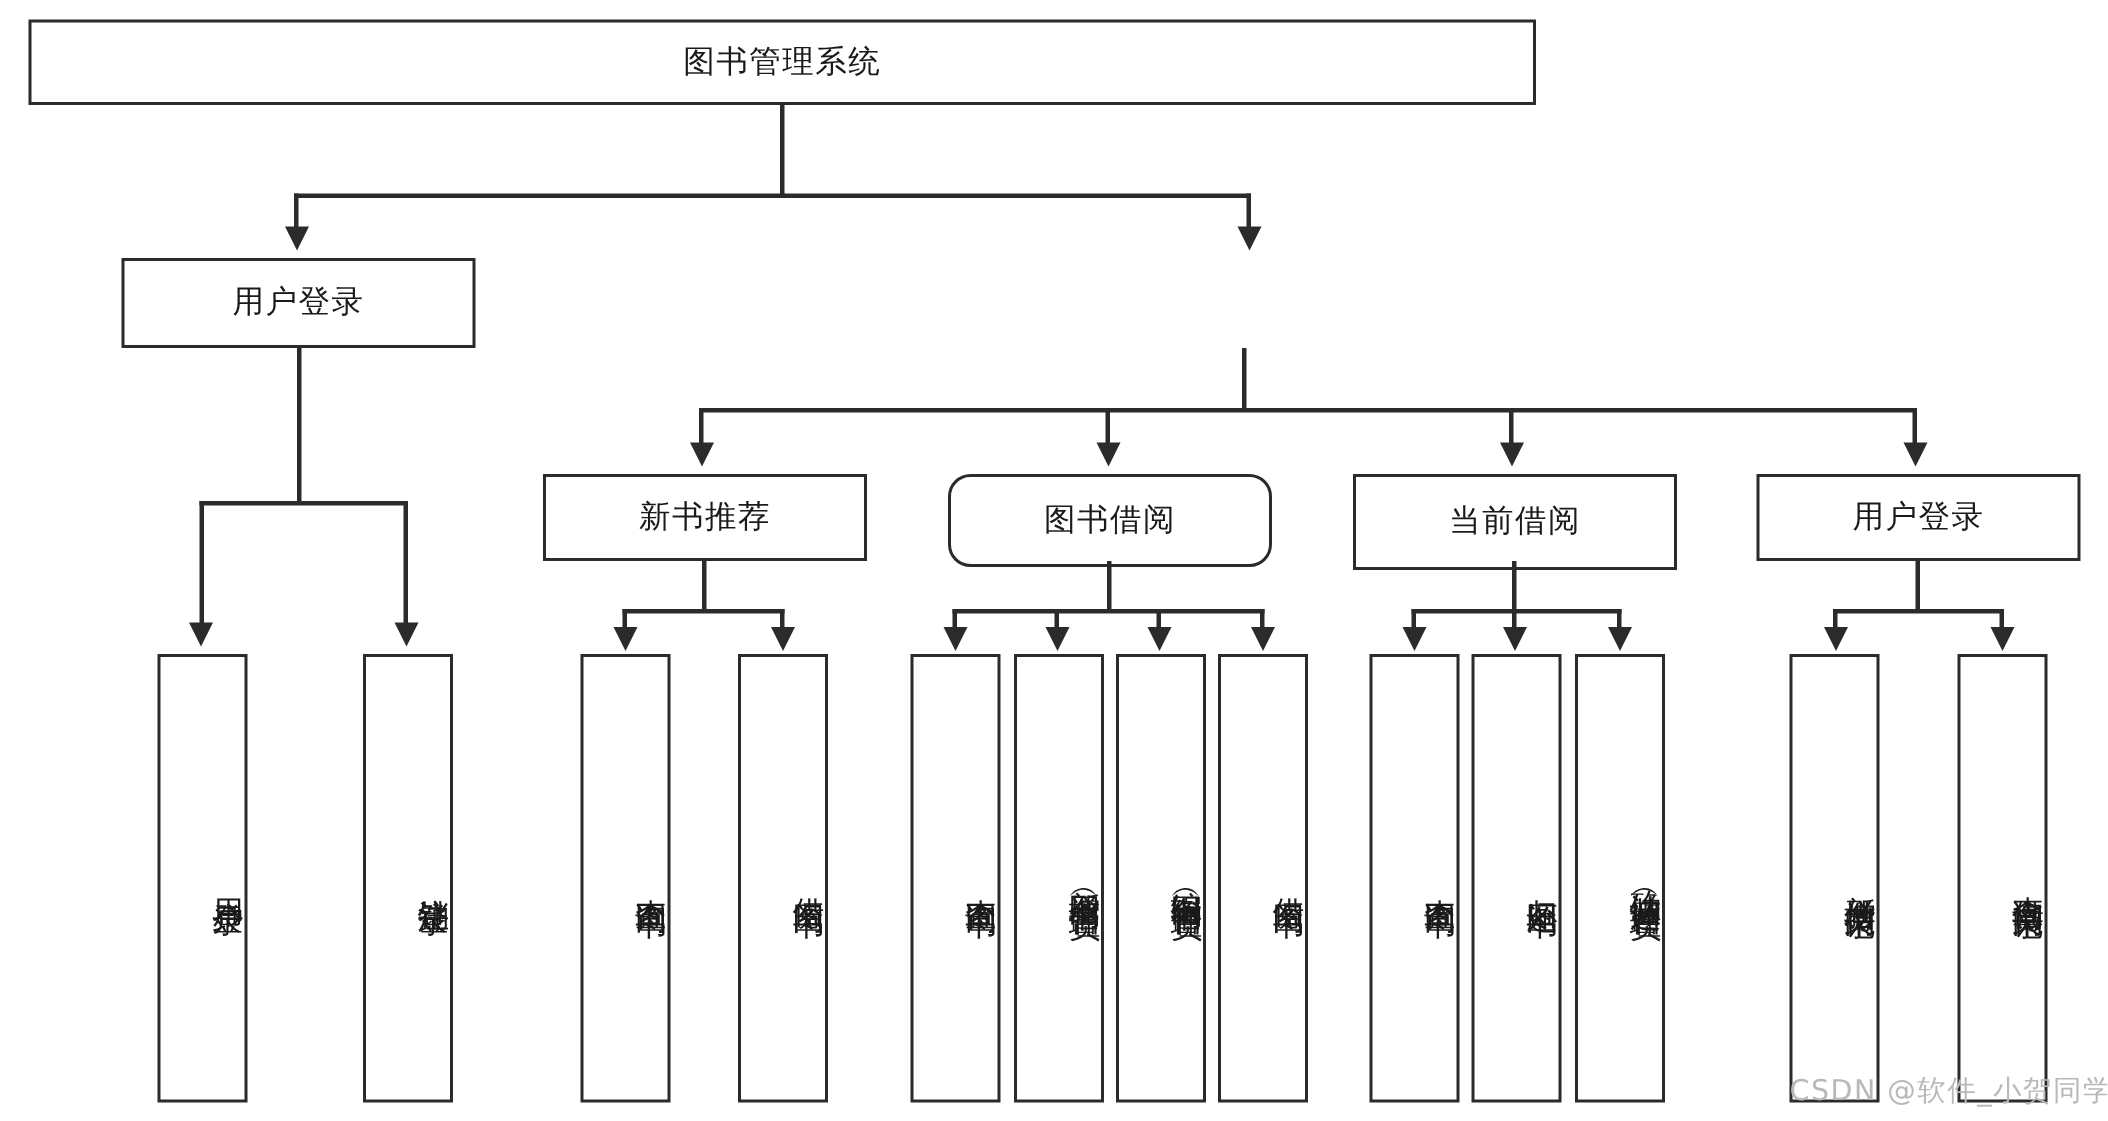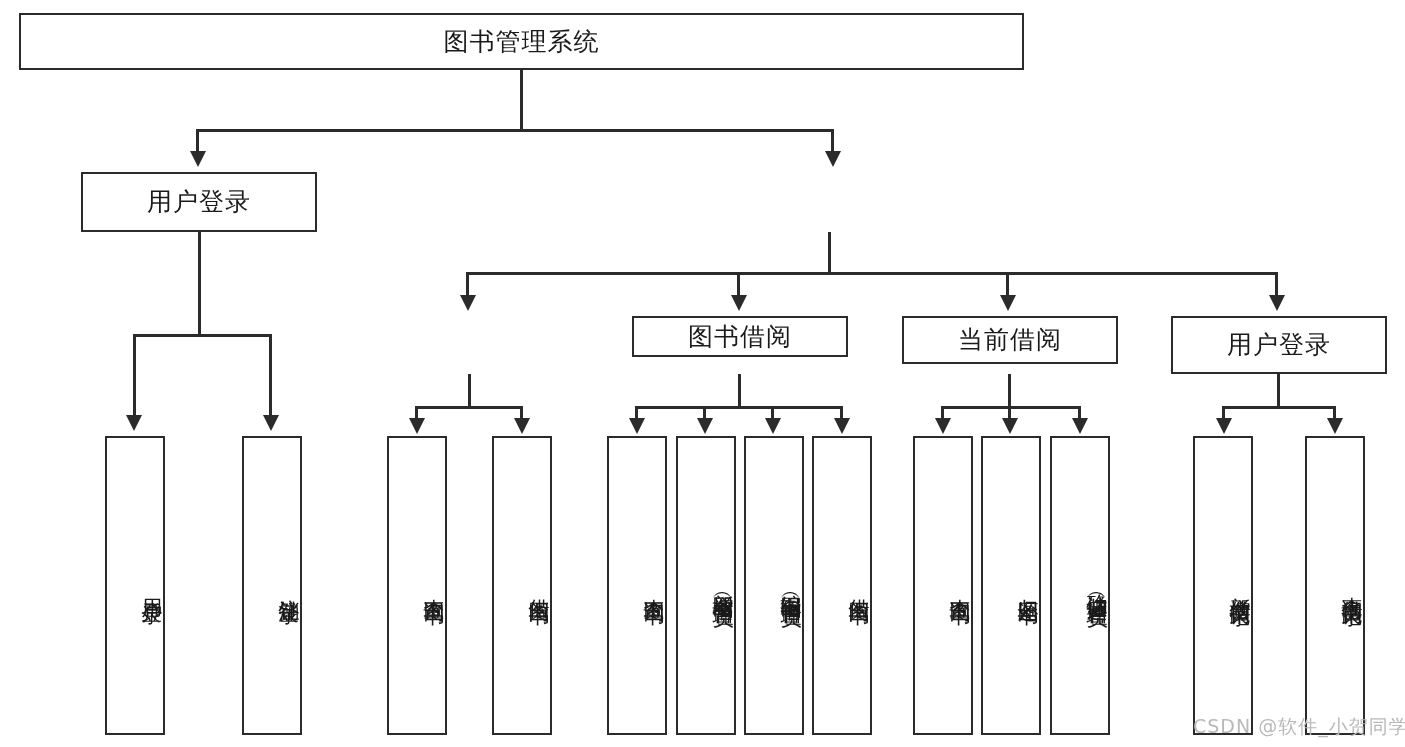--- a/index.html
+++ b/index.html
@@ -21,21 +21,21 @@
     position: absolute;
     box-sizing: border-box;
     background: #ffffff;
     border: 2px solid #2b2b2b;
     display: flex;
     align-items: center;
     justify-content: center;
     color: #1a1a1a;
   }
   .node.h {
-    font-size: 25px;
+    font-size: 21px;
     letter-spacing: 1px;
     line-height: 1.1;
   }
   .node.v {
     writing-mode: vertical-rl;
     text-orientation: upright;
     font-size: 21px;
     line-height: 1.12;
     letter-spacing: 2px;
     padding: 6px 0;
@@ -103,22 +103,23 @@
 
   <div class="edge vline" style="left:737px; top:272px; width:3px; height:26px;"></div>
   <div class="arrow" style="left:731px; top:295px;"></div>
 
   <div class="edge vline" style="left:1006px; top:272px; width:3px; height:26px;"></div>
   <div class="arrow" style="left:1000px; top:295px;"></div>
 
   <div class="edge vline" style="left:1275px; top:272px; width:3px; height:26px;"></div>
   <div class="arrow" style="left:1269px; top:295px;"></div>
 
-  <div class="node h" style="left:632px; top:316px; width:216px; height:41px;">图书借阅</div>
-  <div class="node h" style="left:902px; top:316px; width:216px; height:48px;">当前借阅</div>
+  <div class="node h" style="left:362px; top:316px; width:216px; height:58px;">新书推荐</div>
+  <div class="node h" style="left:632px; top:316px; width:216px; height:62px;border-radius:15px;">图书借阅</div>
+  <div class="node h" style="left:902px; top:316px; width:216px; height:64px;">当前借阅</div>
   <div class="node h" style="left:1171px; top:316px; width:216px; height:58px;">用户登录</div>
 
   <div class="edge vline" style="left:468px; top:374px; width:3px; height:34px;"></div>
   <div class="edge hline" style="left:415px; top:406px; width:108px; height:3px;"></div>
   <div class="edge vline" style="left:415px; top:406px; width:3px; height:16px;"></div>
   <div class="arrow" style="left:409px; top:418px;"></div>
   <div class="edge vline" style="left:520px; top:406px; width:3px; height:16px;"></div>
   <div class="arrow" style="left:514px; top:418px;"></div>
 
   <div class="edge vline" style="left:738px; top:374px; width:3px; height:34px;"></div>

